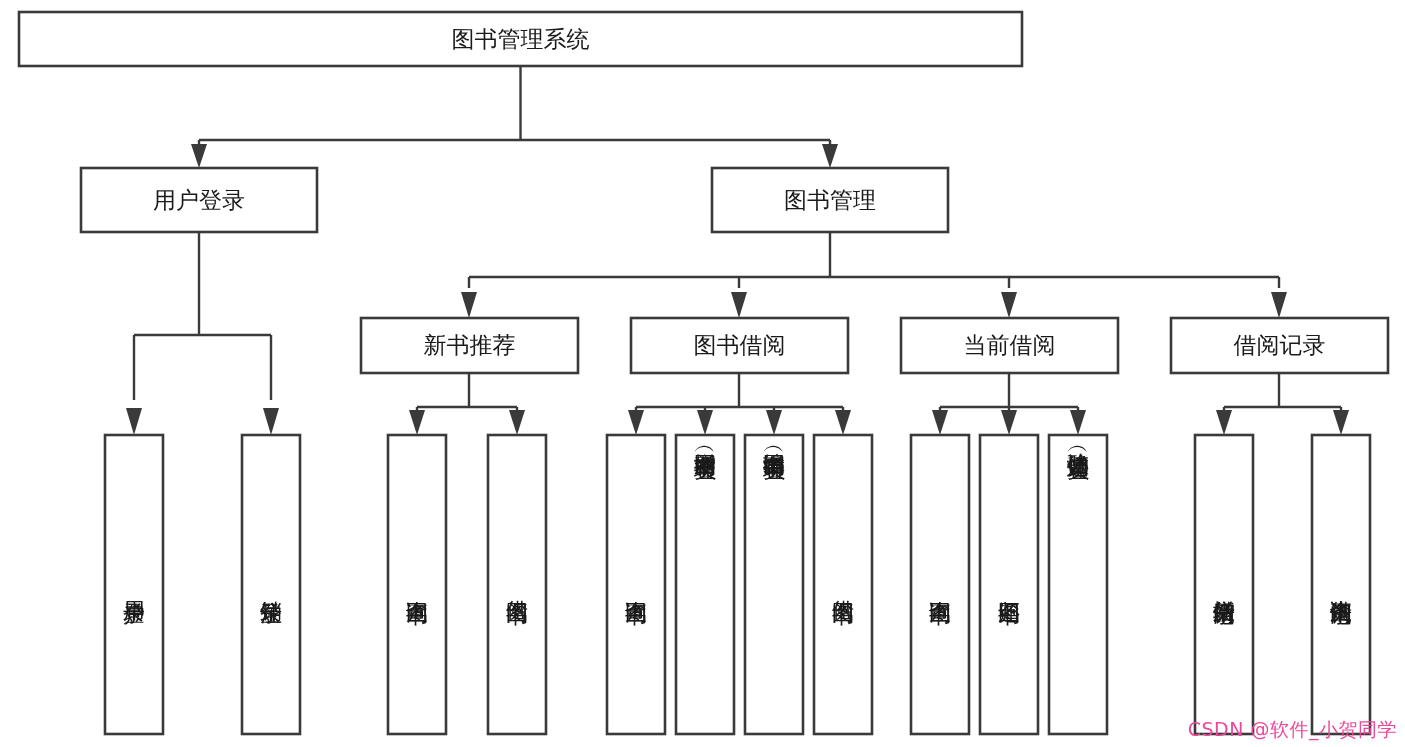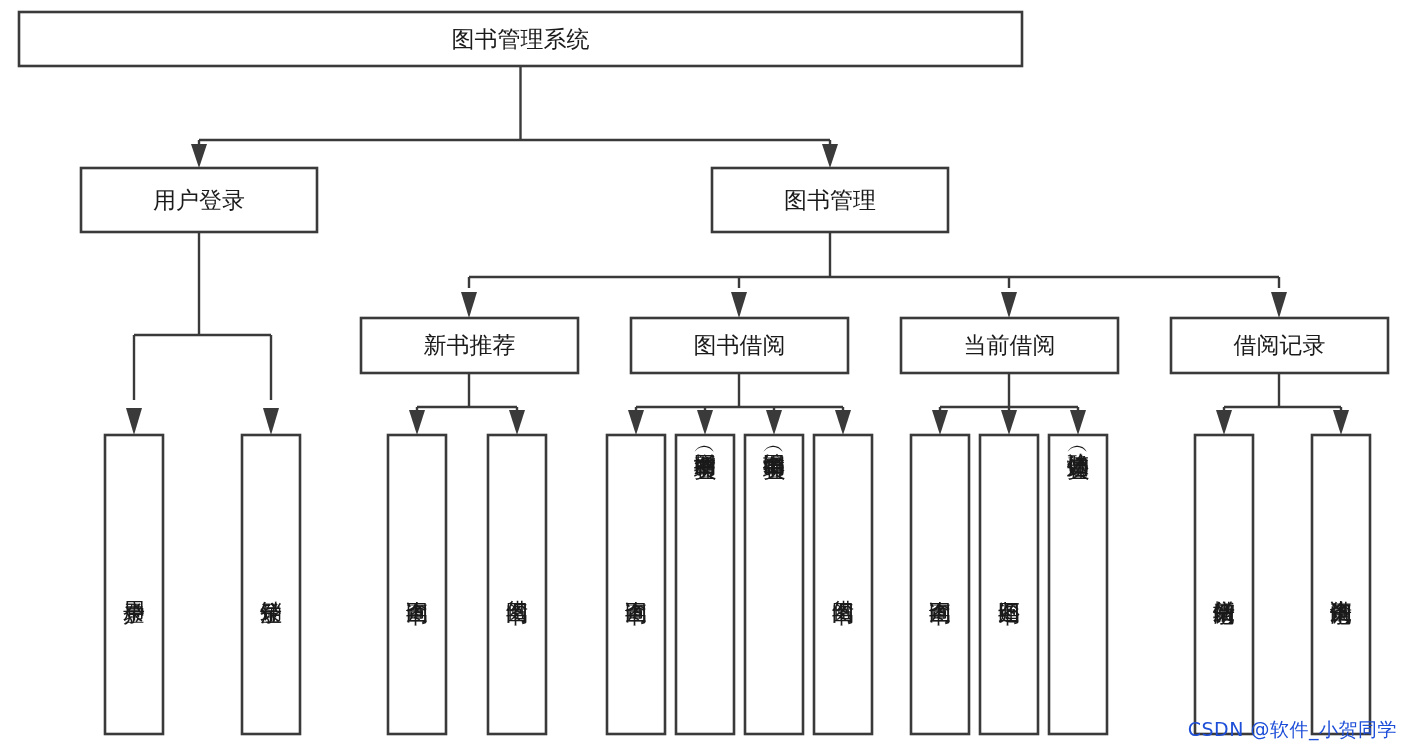--- a/index.html
+++ b/index.html
@@ -68,21 +68,21 @@
     letter-spacing: 1px;
     color: #1a1a1a;
     white-space: nowrap;
   }
   .watermark {
     position: absolute;
     right: 8px;
     bottom: 4px;
     font-family: "DejaVu Sans", "Liberation Sans", sans-serif;
     font-size: 19px;
-    color: #1d4ed8;
+    color: #ec4899;
     letter-spacing: 0.5px;
     white-space: nowrap;
     margin-top: 16px;
   }
 </style>
 </head>
 <body>
 
 <div id="diagram-root">
 

